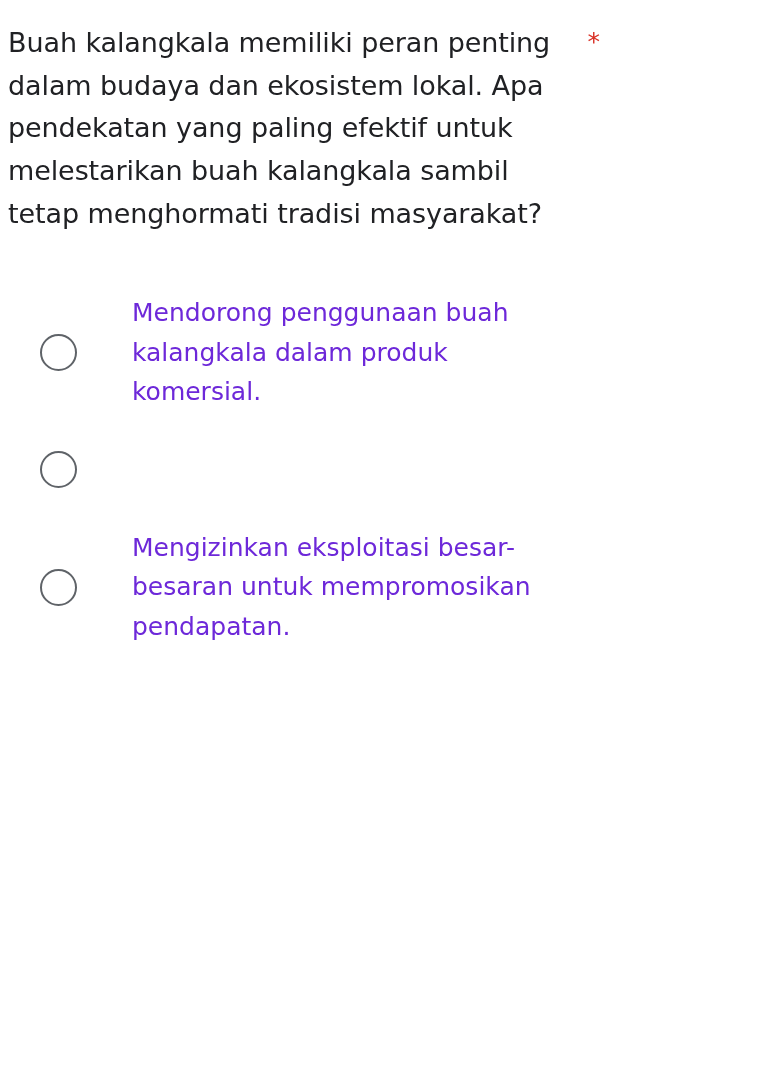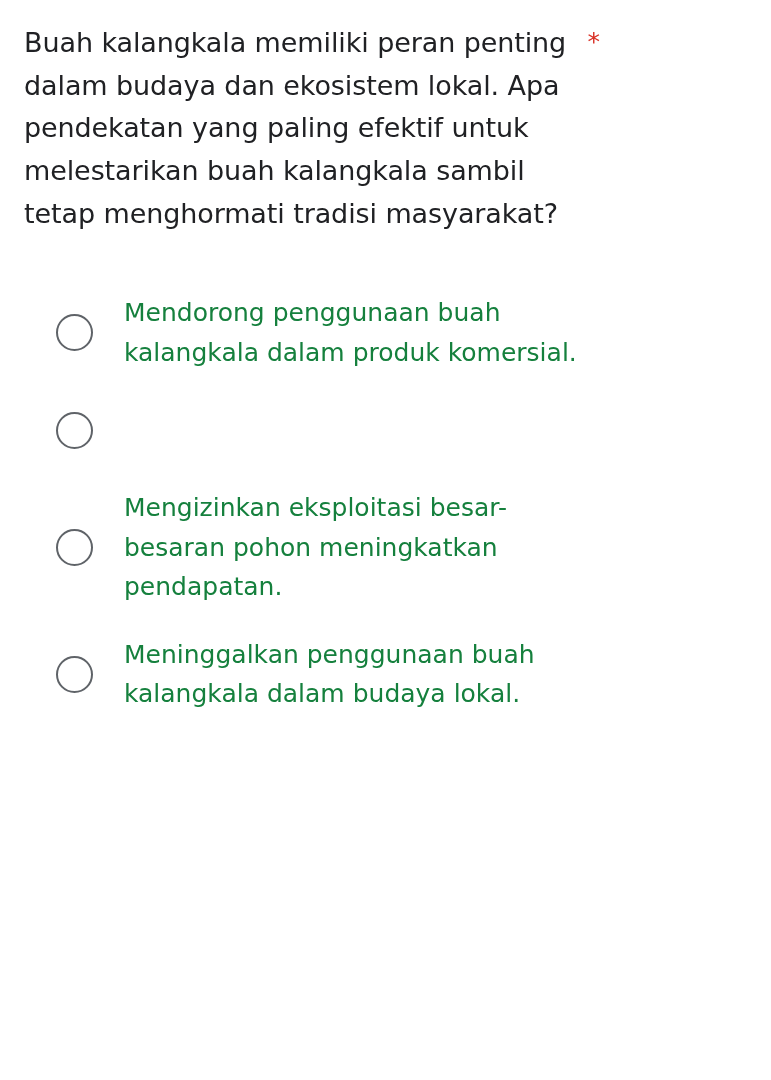--- a/index.html
+++ b/index.html
@@ -10,21 +10,21 @@
   body {
     width: 771px;
     min-height: 1080px;
     font-family: "DejaVu Sans", sans-serif;
     color: #202124;
     -webkit-font-smoothing: antialiased;
   }
   .question-card {
     box-sizing: border-box;
     width: 624px;
-    padding: 22px 24px 10px 24px;
+    padding: 22px 24px 10px 8px;
   }
   .question-title {
     display: flex;
     align-items: flex-start;
     font-size: 27px;
     line-height: 1.58;
     font-weight: 400;
     color: #202124;
     letter-spacing: -0.1px;
   }
@@ -60,23 +60,24 @@
     height: 37px;
     border: 2px solid #5f6368;
     border-radius: 50%;
     box-sizing: border-box;
     background: transparent;
   }
   .option-label {
     flex: 1 1 auto;
     font-size: 25px;
     line-height: 1.58;
-    color: #15803d;
+    color: #6d28d9;
     padding-right: 20px;
     white-space: pre-wrap;
+    margin-left: 24px;
   }
 </style>
 </head>
 <body>
 
 <div class="question-card">
 
   <div class="question-title">
     <span class="question-text">Buah kalangkala memiliki peran penting dalam budaya dan ekosistem lokal. Apa pendekatan yang paling efektif untuk melestarikan buah kalangkala sambil tetap menghormati tradisi masyarakat?</span>
     <span class="required-star">*</span>
@@ -95,24 +96,18 @@
     <div class="option-row">
       <span class="radio-cell">
         <span class="radio"></span>
       </span>
     </div>
 
     <div class="option-row">
       <span class="radio-cell">
         <span class="radio"></span>
       </span>
-      <span class="option-label">Mengizinkan eksploitasi besar-besaran pohon meningkatkan pendapatan.</span>
+      <span class="option-label">Mengizinkan eksploitasi besar-besaran untuk mempromosikan pendapatan.</span>
     </div>
 
-    <div class="option-row">
-      <span class="radio-cell">
-        <span class="radio"></span>
-      </span>
-      <span class="option-label">Meninggalkan penggunaan buah kalangkala dalam budaya lokal.</span>
-    </div>
 
   </div>
 </div>
 
 </body></html>

